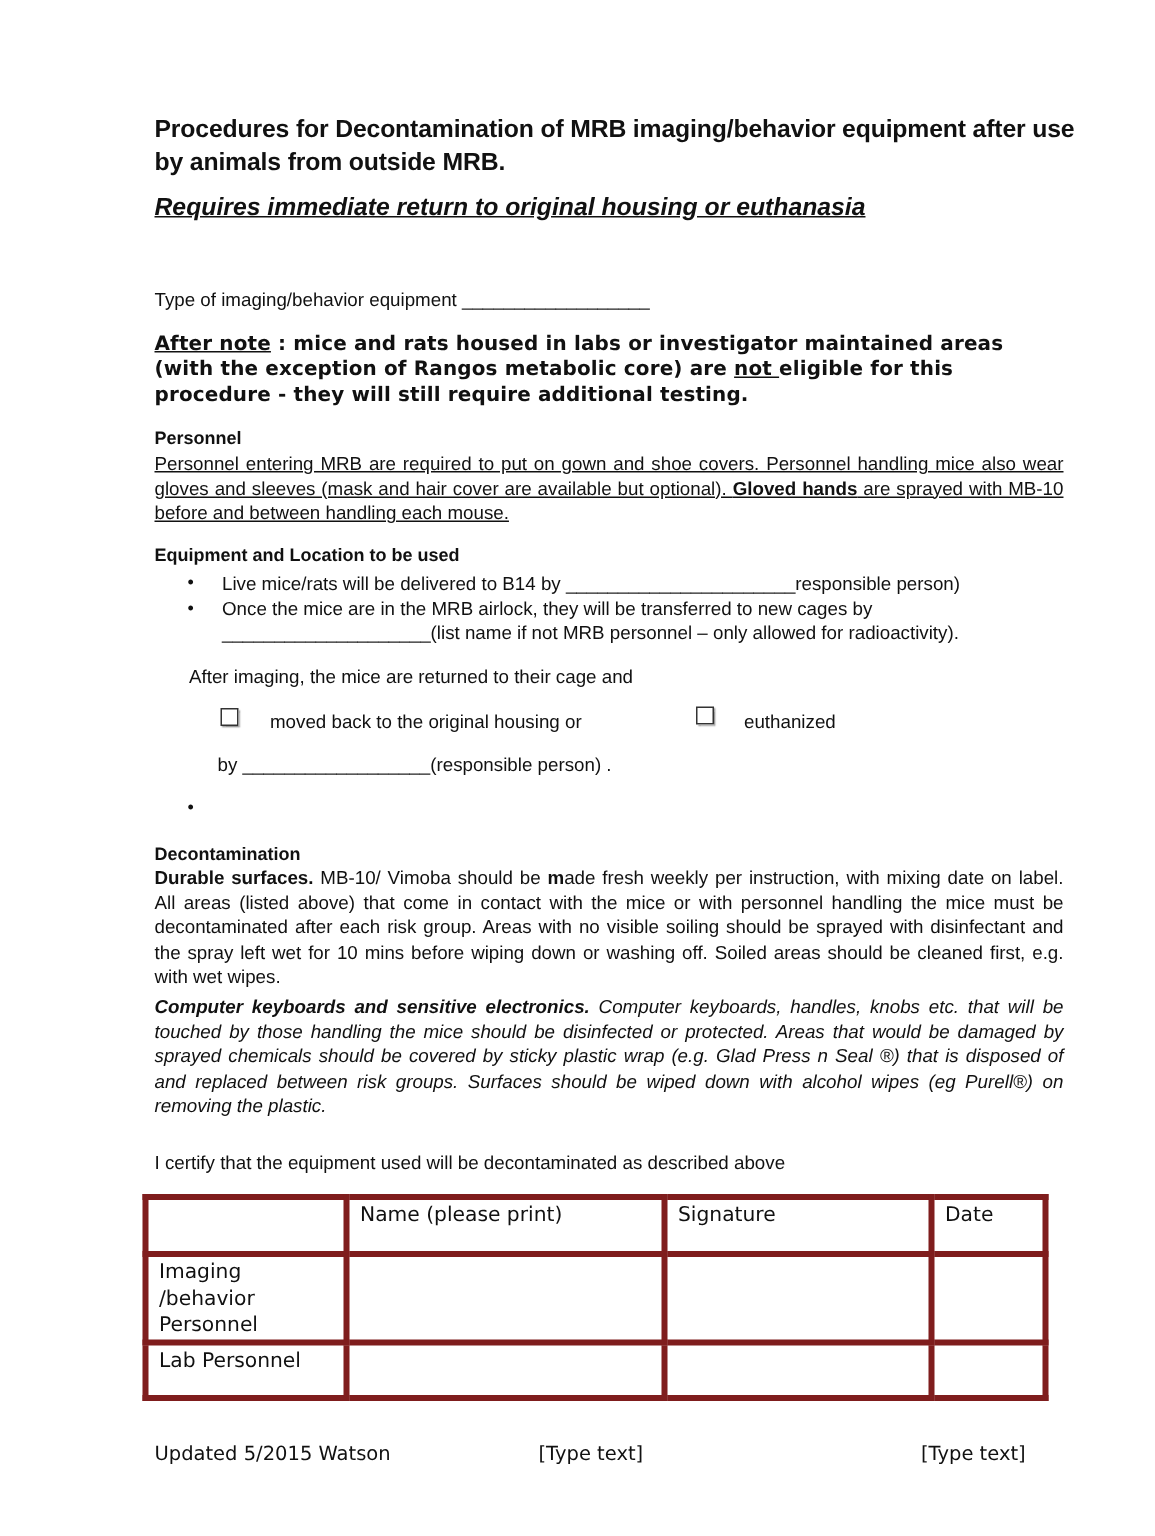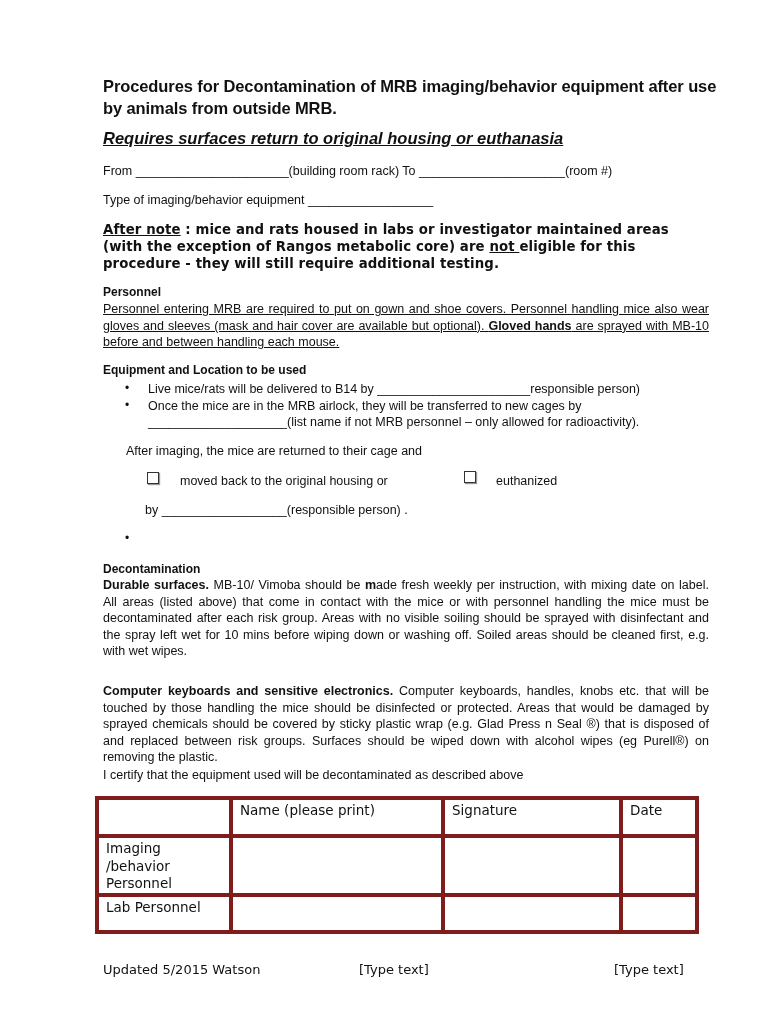--- a/index.html
+++ b/index.html
@@ -21,25 +21,22 @@
   table.sig { position: absolute; left: 74px; top: 796px; width: 604px; border-collapse: collapse; font-family: "DejaVu Sans", sans-serif; font-size: 13.5px; }
   table.sig td { border: 4px solid #7f1d1d; vertical-align: top; padding: 2px 6px 0 7px; line-height: 17.5px; }
   .footer { top: 962px; font-size: 13px; }
 </style>
 </head>
 <body>
 
 <div class="page">
 
   <div class="abs title sans">Procedures for Decontamination of MRB imaging/behavior equipment after use by animals from outside MRB.</div>
-  <div class="abs subtitle sans">Requires surfaces return to original housing or euthanasia</div>
+  <div class="abs subtitle sans">Requires immediate return to original housing or euthanasia</div>
 
-  <div class="abs line sans" style="left:82px; top:163px;">
-    <span>From </span><span>______________________</span><span>(building room rack) To </span><span>_____________________</span><span>(room #)</span>
-  </div>
 
   <div class="abs line sans" style="left:82px; top:192px;">
     <span>Type of imaging/behavior equipment </span><span>__________________</span>
   </div>
 
   <div class="abs note dv">
     <u>After note</u><span> : mice and rats housed in labs or investigator maintained areas</span><br>
     <span> (with the exception of Rangos metabolic core)  are </span><u>not </u><span>eligible for this</span><br>
     <span>procedure  - they will still require additional testing.</span>
   </div>
@@ -67,21 +64,21 @@
 
   <div class="abs line sans" style="left:124px; top:502px;">by __________________(responsible person) .</div>
 
   <span class="dot sans" style="top:531px;">•</span>
 
   <div class="abs head sans" style="left:82px; top:562px;">Decontamination</div>
   <div class="abs para sans" style="top:577px;">
     <b>Durable surfaces.</b><span> MB-10/ Vimoba should be </span><b>m</b><span>ade fresh weekly per instruction, with mixing date on label. All areas (listed above) that come in contact with the mice or with personnel handling the mice must be decontaminated after each risk group.  Areas with no visible soiling should be sprayed with disinfectant and the spray left wet for 10 mins before wiping down or washing off. Soiled areas should be cleaned first, e.g. with wet wipes.</span>
   </div>
 
-  <div class="abs para sans" style="top:683px;">
+  <div class="abs para sans" style="top:663px;font-style:italic;">
     <b>Computer keyboards and sensitive electronics.</b><span> Computer keyboards, handles, knobs etc. that will be touched by those handling the mice should be disinfected or protected.  Areas that would be damaged by sprayed chemicals should be covered by sticky plastic wrap (e.g. Glad Press n Seal ®) that is disposed of and replaced between risk groups.  Surfaces should be wiped down with alcohol wipes (eg Purell®) on removing the plastic.</span>
   </div>
 
   <div class="abs line sans" style="left:82px; top:767px;">I certify that the equipment used will be decontaminated as described above</div>
 
   <table class="sig">
     <tbody>
         <tr style="height:38px;">
       <td style="width:117px;"></td>
       <td style="width:195px;">Name (please print)</td>

